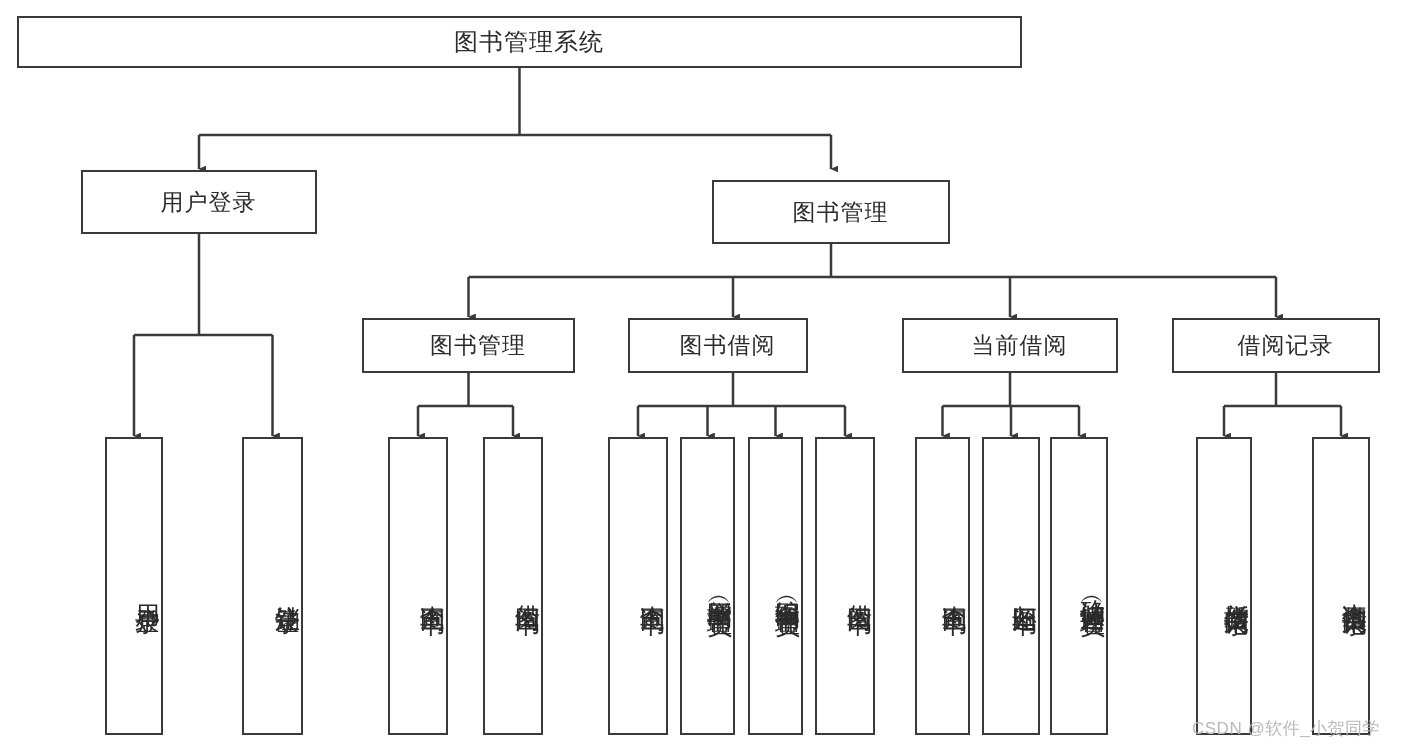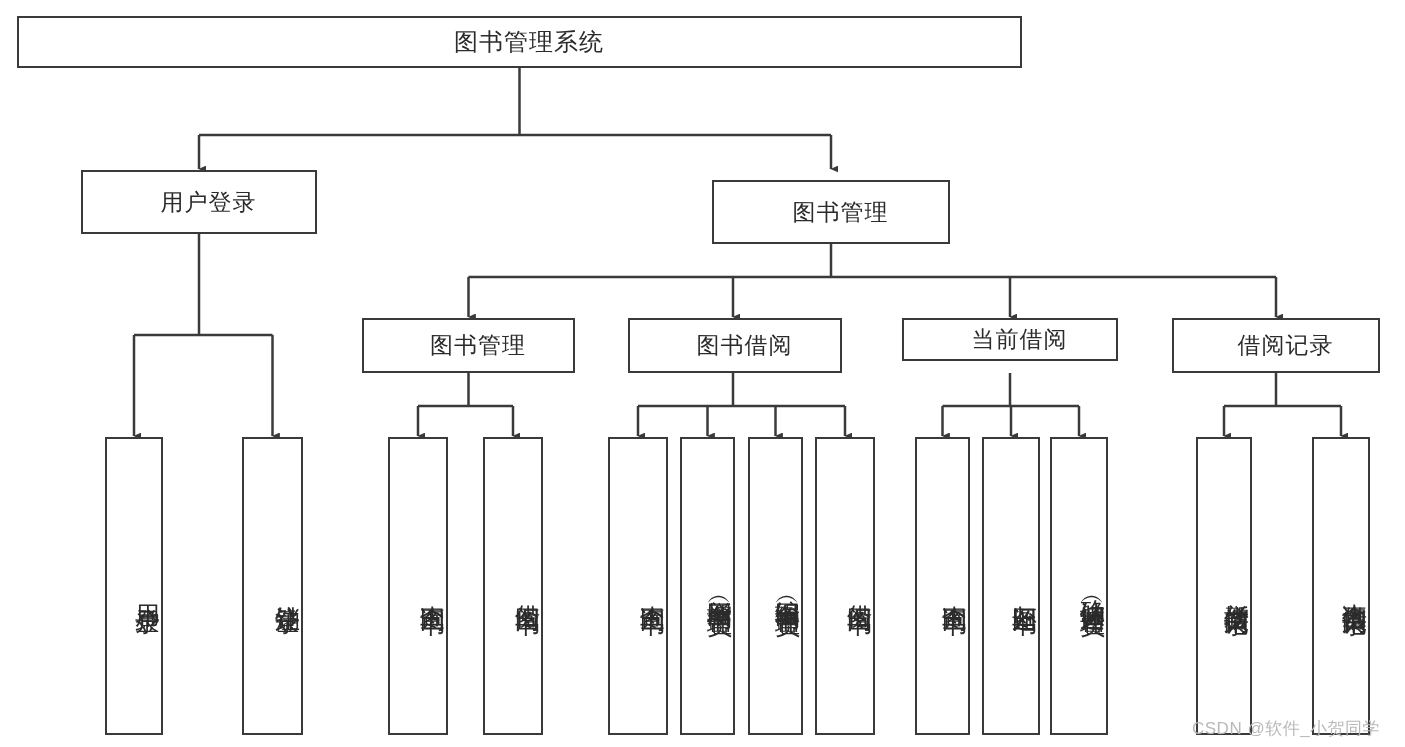--- a/index.html
+++ b/index.html
@@ -94,24 +94,24 @@
       </div>
       <div class="node horiz" style="left: 81px; top: 170px; width: 236px; height: 64px;">
         <span>用户登录</span>
       </div>
       <div class="node horiz" style="left: 712px; top: 180px; width: 238px; height: 64px;">
         <span>图书管理</span>
       </div>
       <div class="node horiz" style="left: 362px; top: 318px; width: 213px; height: 55px;">
         <span>图书管理</span>
       </div>
-      <div class="node horiz" style="left: 628px; top: 318px; width: 214px; height: 55px;">
+      <div class="node horiz" style="left: 628px; top: 318px; width: 180px; height: 55px;">
         <span>图书借阅</span>
       </div>
-      <div class="node horiz" style="left: 902px; top: 318px; width: 216px; height: 43px;">
+      <div class="node horiz" style="left: 902px; top: 318px; width: 216px; height: 55px;">
         <span>当前借阅</span>
       </div>
       <div class="node horiz" style="left: 1172px; top: 318px; width: 208px; height: 55px;">
         <span>借阅记录</span>
       </div>
       <div class="node vert" style="left: 105px; top: 437px; width: 58px; height: 298px;">
         <span>用户登录</span>
       </div>
       <div class="node vert" style="left: 242px; top: 437px; width: 61px; height: 298px;">
         <span>注销登录</span>

